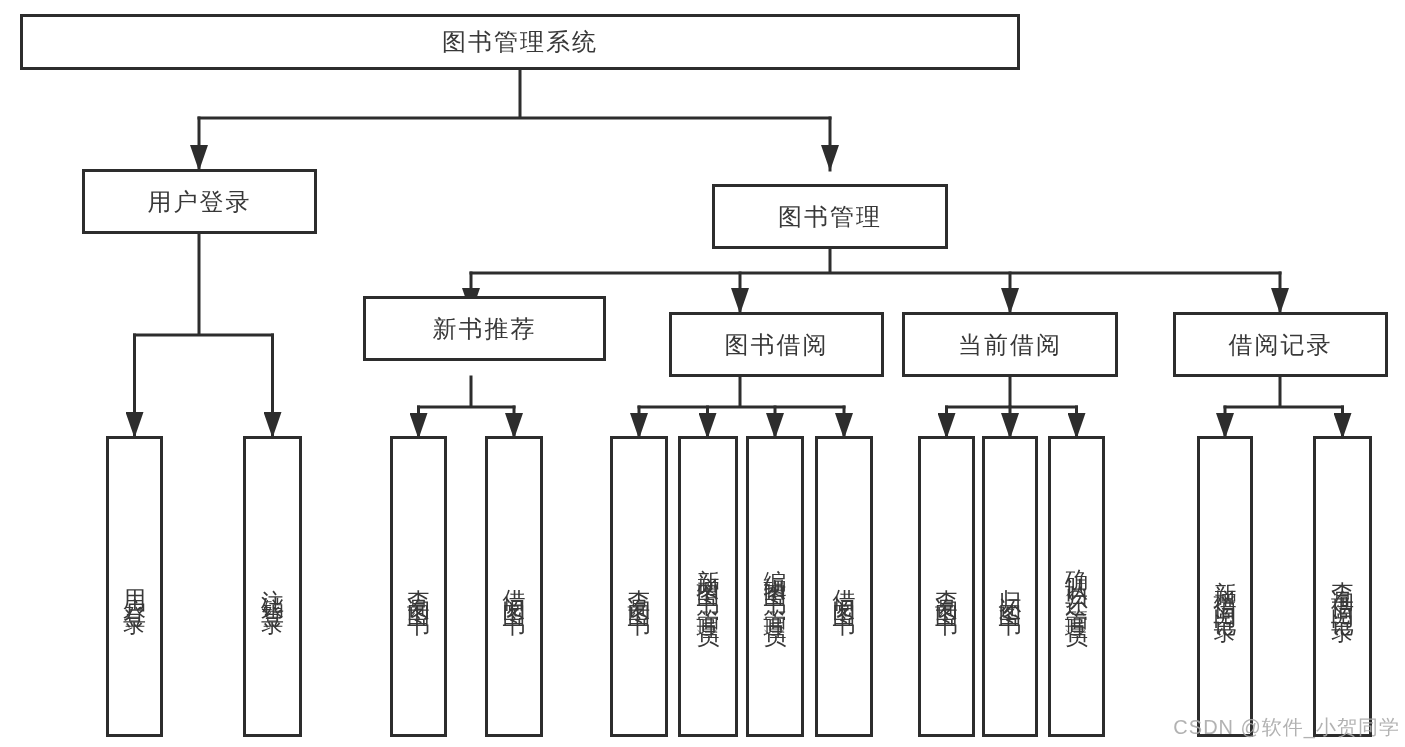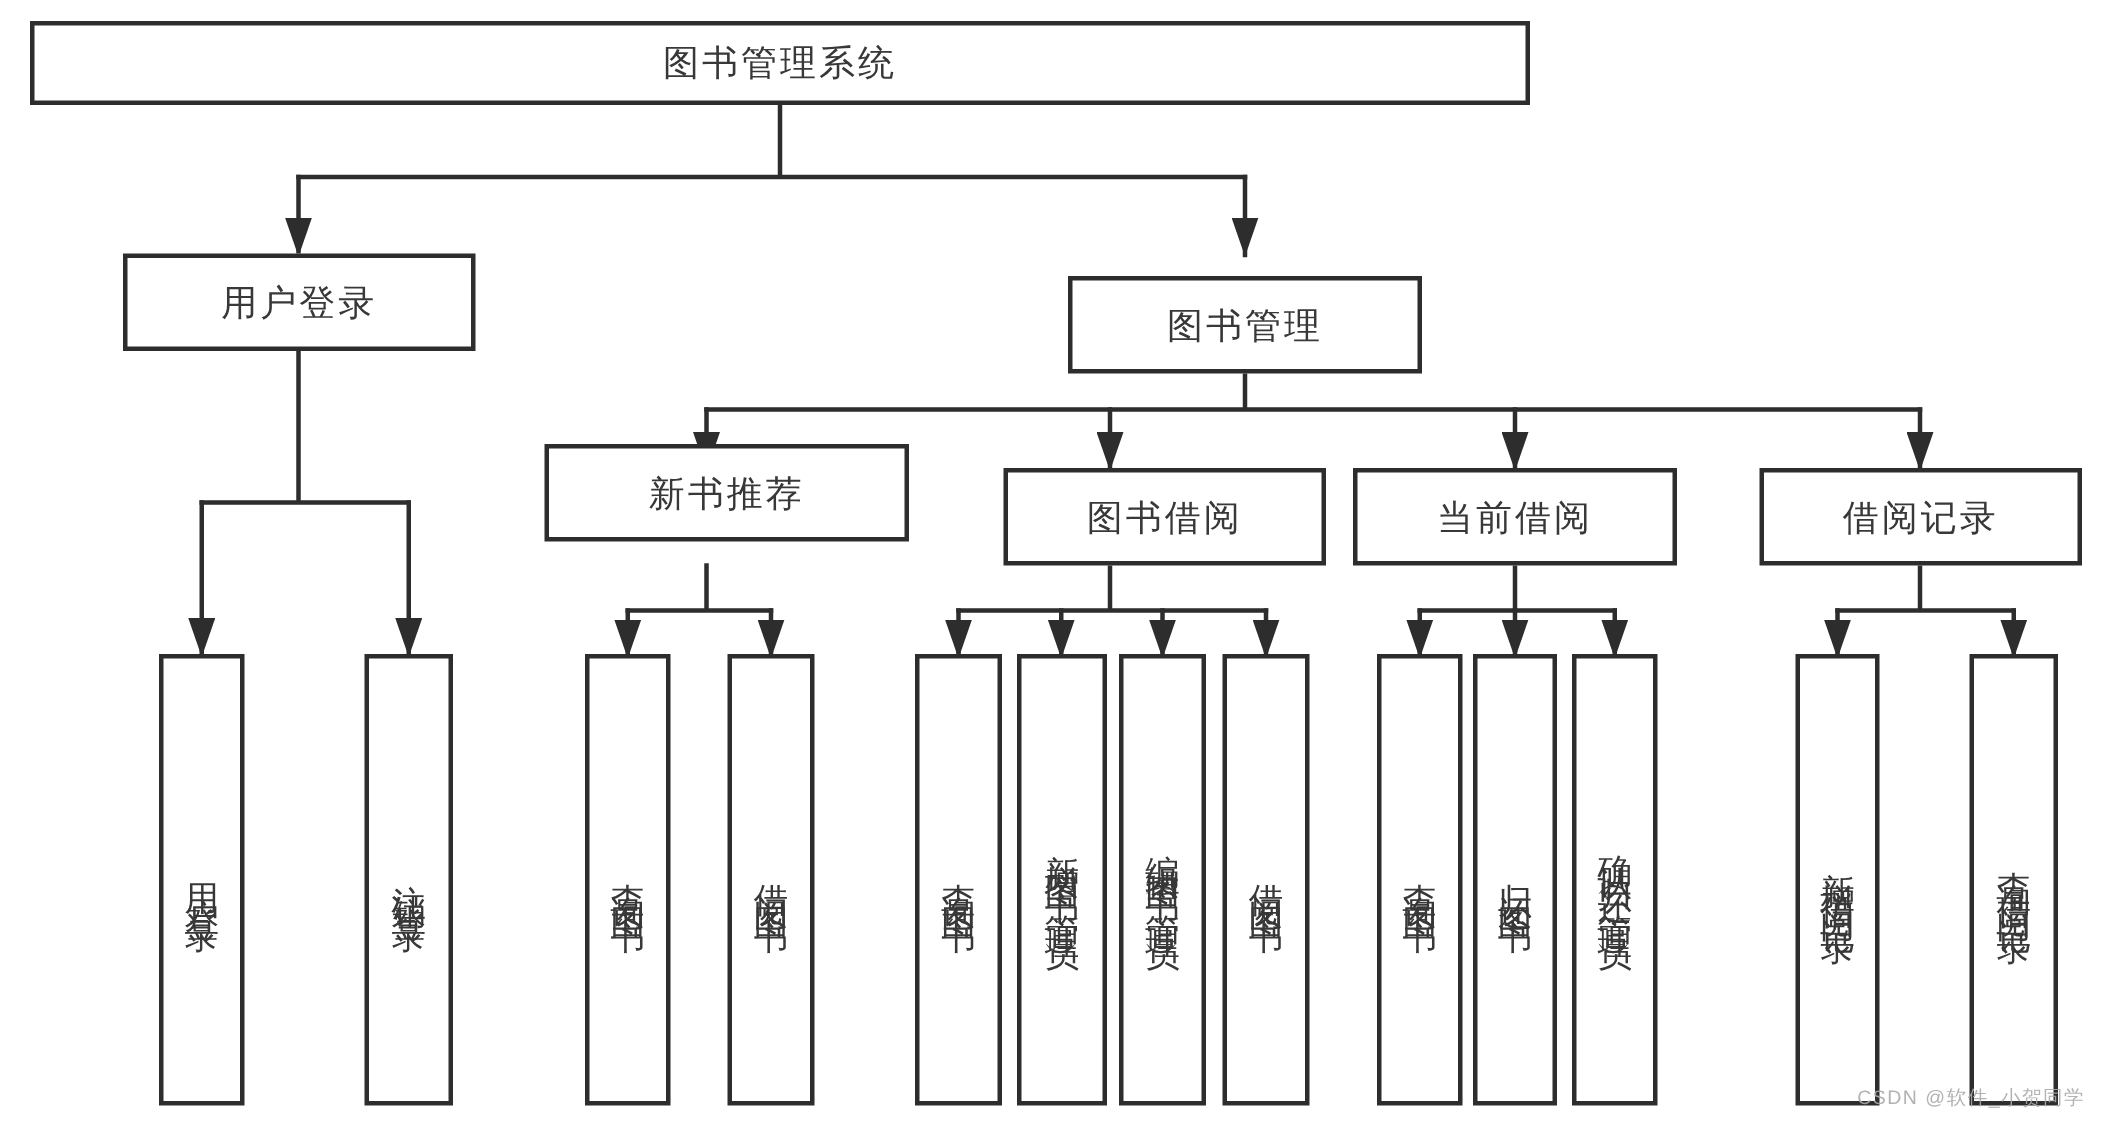--- a/index.html
+++ b/index.html
@@ -46,23 +46,23 @@
     writing-mode: vertical-lr;
     text-orientation: mixed;
     font-size: 23px;
     color: #383838;
     letter-spacing: 8px;
     line-height: 1;
     white-space: nowrap;
   }
   #watermark {
     position: absolute;
-    right: 15px;
+    right: 5px;
     bottom: 6px;
-    font-size: 13px;
+    font-size: 20px;
     color: rgba(170, 170, 170, 0.9);
     letter-spacing: 1px;
     z-index: 3;
     white-space: nowrap;
   }
 </style>
 </head>
 <body>
 
 <div id="canvas">

